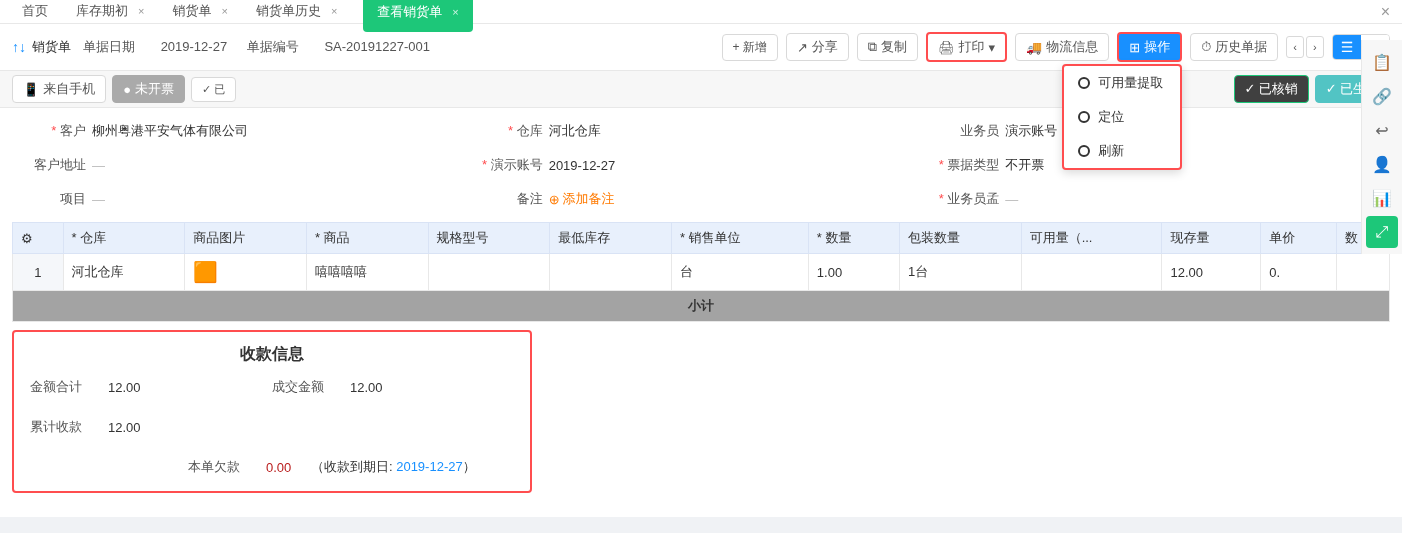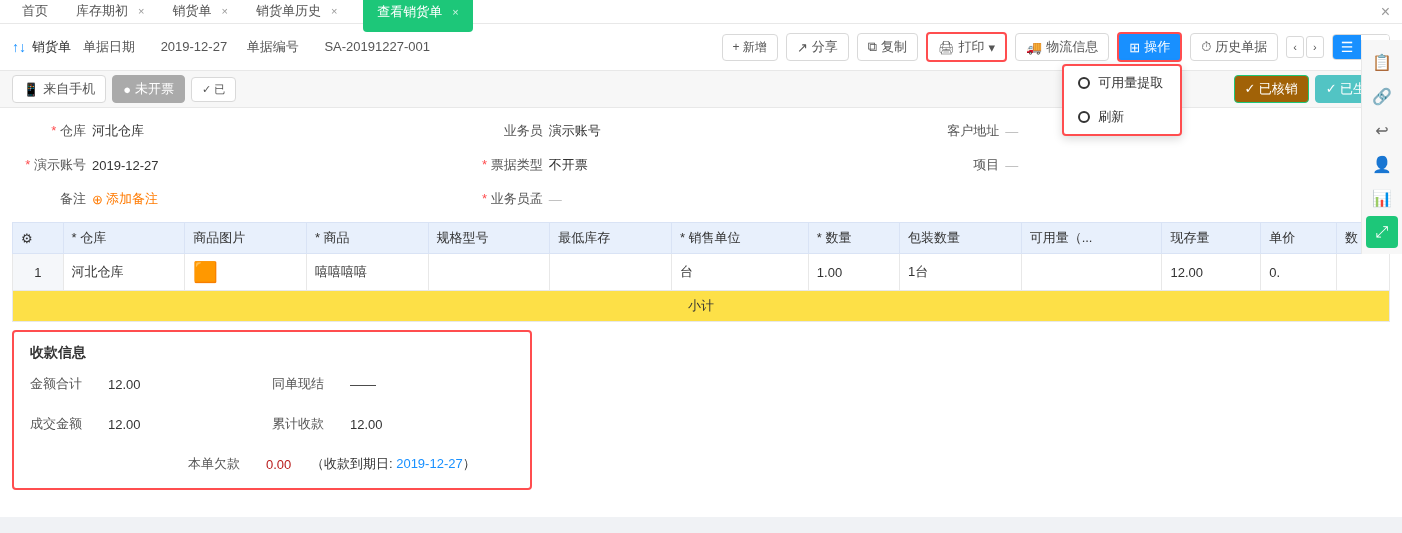--- a/index.html
+++ b/index.html
@@ -43,21 +43,21 @@
     .doc-header-right { display: flex; align-items: center; gap: 8px; flex-wrap: nowrap; }
 
     .toolbar-btn {
       display: flex; align-items: center; gap: 4px;
       padding: 4px 10px; border: 1px solid #d9d9d9; border-radius: 4px;
       background: #fff; cursor: pointer; color: #555; font-size: 12px;
       white-space: nowrap;
     }
     .toolbar-btn.active-op { background: #1890ff; color: #fff; border-color: #1890ff; }
     .toolbar-btn.red-outline { border: 2px solid #ff4d4f; }
-    .toolbar-btn-green { background: #a16207; color: #fff; border: 1px solid #1dc779; border-radius: 4px; padding: 4px 10px; cursor: pointer; font-size: 12px; white-space: nowrap; }
+    .toolbar-btn-green { background: #404040; color: #fff; border: 1px solid #1dc779; border-radius: 4px; padding: 4px 10px; cursor: pointer; font-size: 12px; white-space: nowrap; }
     .toolbar-btn-cyan { background: #52c4c4; color: #fff; border: 1px solid #52c4c4; border-radius: 4px; padding: 4px 10px; cursor: pointer; font-size: 12px; white-space: nowrap; }
 
     
     .dropdown-container { position: relative; }
     .dropdown-menu {
       position: absolute; top: 32px; right: 0; z-index: 100;
       background: #fff; border: 1px solid #e8e8e8; border-radius: 4px;
       box-shadow: 0 3px 10px rgba(0,0,0,0.15);
       min-width: 120px;
       border: 2px solid #ff4d4f;
@@ -88,33 +88,33 @@
     .data-table { width: 100%; border-collapse: collapse; font-size: 12px; }
     .data-table th {
       background: #e8f0fc; color: #333; padding: 6px 8px;
       border: 1px solid #d9e3f5; text-align: left; white-space: nowrap;
       font-weight: normal;
     }
     .data-table td {
       padding: 6px 8px; border: 1px solid #e8e8e8;
       color: #333; background: #fff; white-space: nowrap;
     }
-    .data-table tr.subtotal td { background: #fde047; }
+    .data-table tr.subtotal td { background: #a3a3a3; font-weight: bold; }
     .data-table td:first-child { background: #f5f7fa; text-align: center; }
     .gear-cell { text-align: center; background: #e8f0fc !important; }
 
     
     .payment-box {
       margin: 8px 12px;
       border: 2px solid #ff4d4f; border-radius: 4px;
       padding: 12px 16px;
       background: #fff;
       max-width: 520px;
     }
-    .payment-title { font-size: 14px; font-weight: bold; color: #333; margin-bottom: 10px; }
+    .payment-title { font-size: 16px; font-weight: bold; color: #333; margin-bottom: 10px; text-align: center; }
     .payment-grid { display: grid; grid-template-columns: 1fr 1fr; gap: 16px 0; }
     .payment-row { display: flex; align-items: center; gap: 8px; padding: 3px 0; }
     .payment-label { color: #555; min-width: 70px; }
     .payment-value { color: #333; }
     .payment-value.red { color: #b91c1c; }
 
     
     .right-sidebar {
       position: fixed; right: 0; top: 40px;
       display: flex; flex-direction: column; gap: 2px;
@@ -198,20 +198,24 @@
       <div class="dropdown-container">
         <button class="toolbar-btn active-op red-outline" style="border:2px solid #ff4d4f;background:#1890ff;color:#fff;">
           <span>⊞</span>
           <span>操作</span>
         </button>
 
         <div class="dropdown-menu">
           <div class="dropdown-menu-item">
             <span class="icon-circle icon-circle-teal"></span>
             <span>可用量提取</span>
+          </div>
+          <div class="dropdown-menu-item">
+            <span class="icon-circle icon-circle-teal"></span>
+            <span>定位</span>
           </div>
           <div class="dropdown-menu-item">
             <span class="icon-circle icon-circle-teal"></span>
             <span>刷新</span>
           </div>
         </div>
       </div>
 
       <button class="toolbar-btn">
         <span>⏱</span>
@@ -245,20 +249,24 @@
       <span>✓</span>
       <span>已核销</span>
     </button>
     <button class="toolbar-btn-cyan">
       <span>✓</span>
       <span>已生效</span>
     </button>
   </div>
 
   <div class="form-area">
+    <div class="form-row">
+      <span class="form-label required">客户</span>
+      <span class="form-value">柳州粤港平安气体有限公司</span>
+    </div>
     <div class="form-row">
       <span class="form-label required">仓库</span>
       <span class="form-value">河北仓库</span>
     </div>
     <div class="form-row">
       <span class="form-label">业务员</span>
       <span class="form-value">演示账号</span>
     </div>
     <div class="form-row">
       <span class="form-label">客户地址</span>
@@ -332,24 +340,20 @@
   </div>
 
   <div class="payment-box">
     <div class="payment-title">收款信息</div>
     <div class="payment-grid">
       <div class="payment-row">
         <span class="payment-label">金额合计</span>
         <span class="payment-value">12.00</span>
       </div>
       <div class="payment-row">
-        <span class="payment-label">同单现结</span>
-        <span class="payment-value">——</span>
-      </div>
-      <div class="payment-row">
         <span class="payment-label">成交金额</span>
         <span class="payment-value">12.00</span>
       </div>
       <div class="payment-row">
         <span class="payment-label">累计收款</span>
         <span class="payment-value">12.00</span>
       </div>
       <div class="payment-row" style="grid-column: span 2;">
         <span style="min-width:150px;"></span>
         <span class="payment-label">本单欠款</span>

